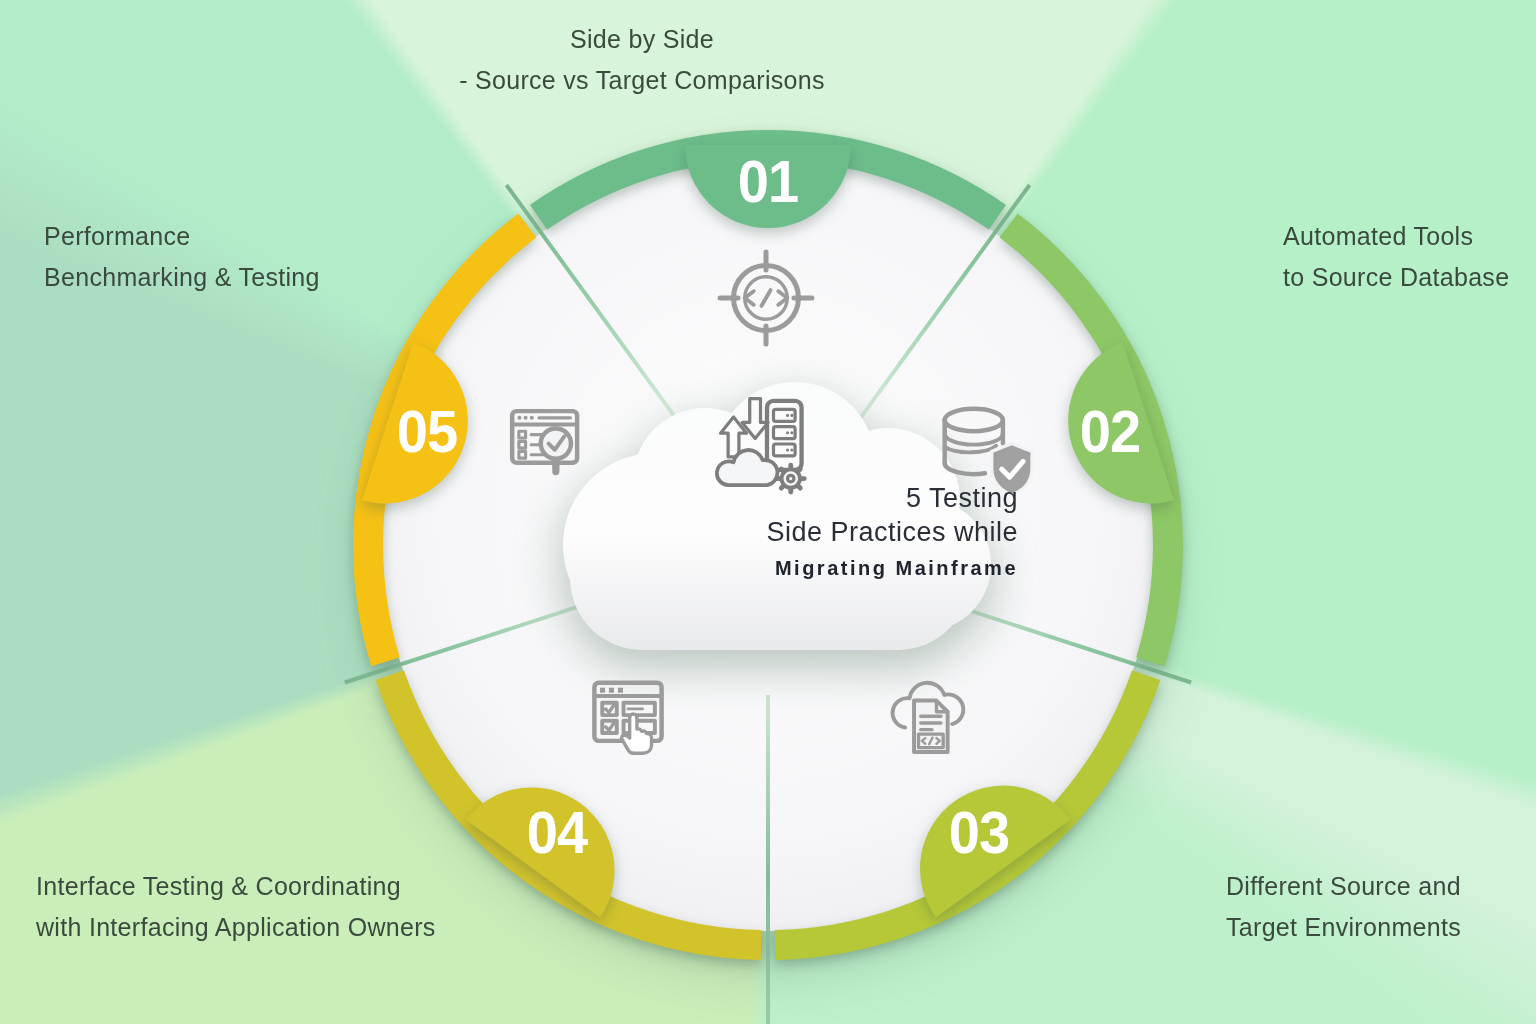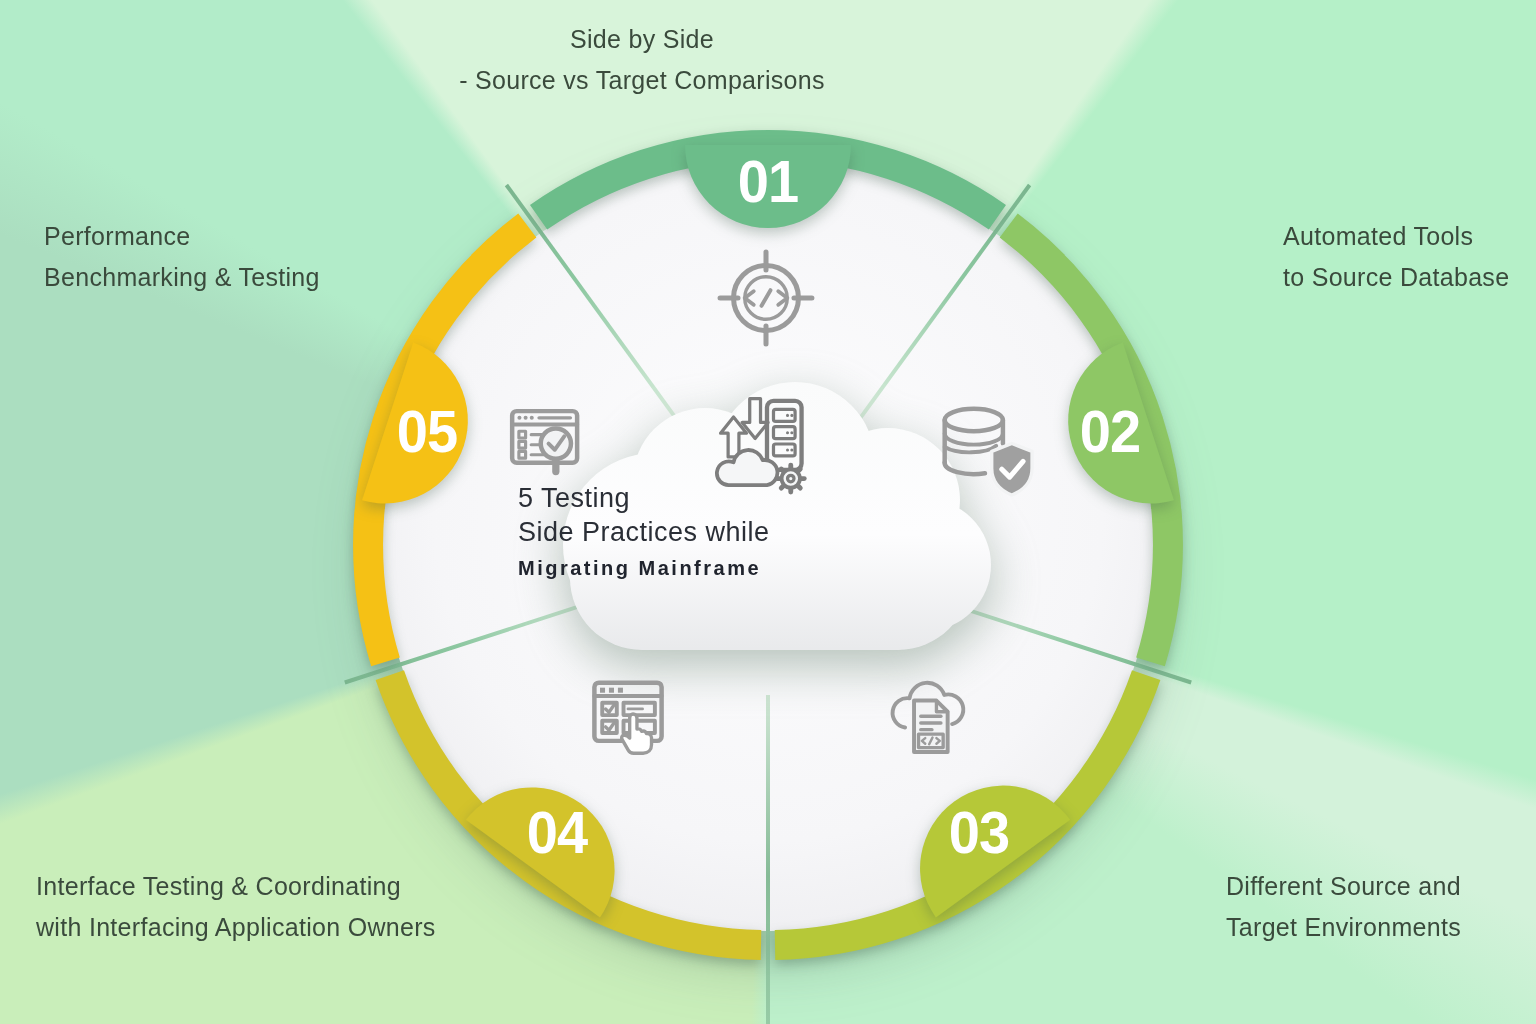--- a/index.html
+++ b/index.html
@@ -41,21 +41,21 @@
     letter-spacing: -1px;
     transform: translate(-50%, -53%) scaleY(1.07);
     white-space: nowrap;
   }
 
   .cloud-title {
     position: absolute;
     left: 518px;
     top: 481px;
     width: 500px;
-    text-align: left;
+    text-align: right;
     color: #20242e;
   }
   .cloud-title .t-reg { font-size: 27px; line-height: 34px; font-weight: 400; letter-spacing: 0.5px; color: #2a2e36; }
   .cloud-title .t-bold { font-size: 20px; line-height: 38px; font-weight: 700; letter-spacing: 2.5px; }
 
   .seg-icon { position: absolute; }
   .seg-icon * { vector-effect: none; }
 </style>
 </head>
 <body>

